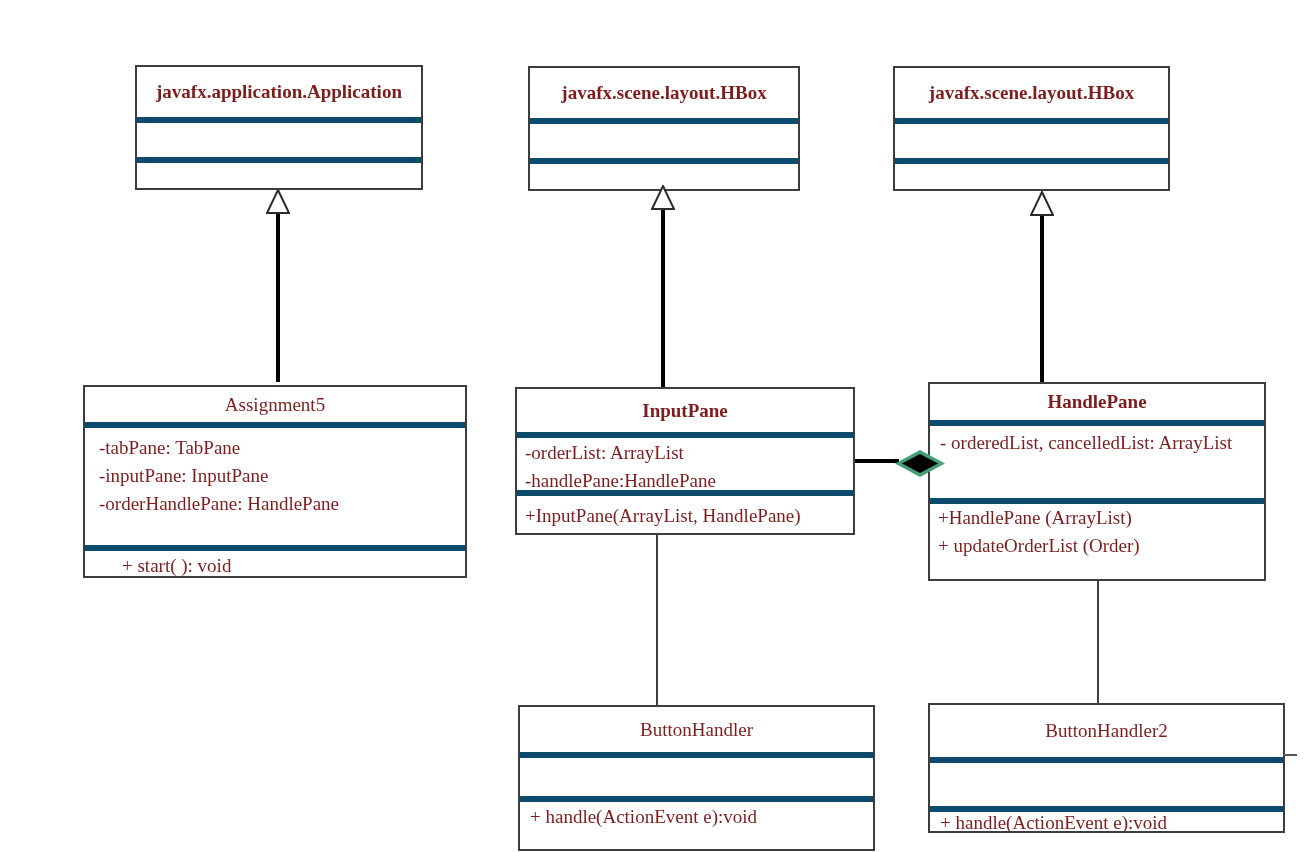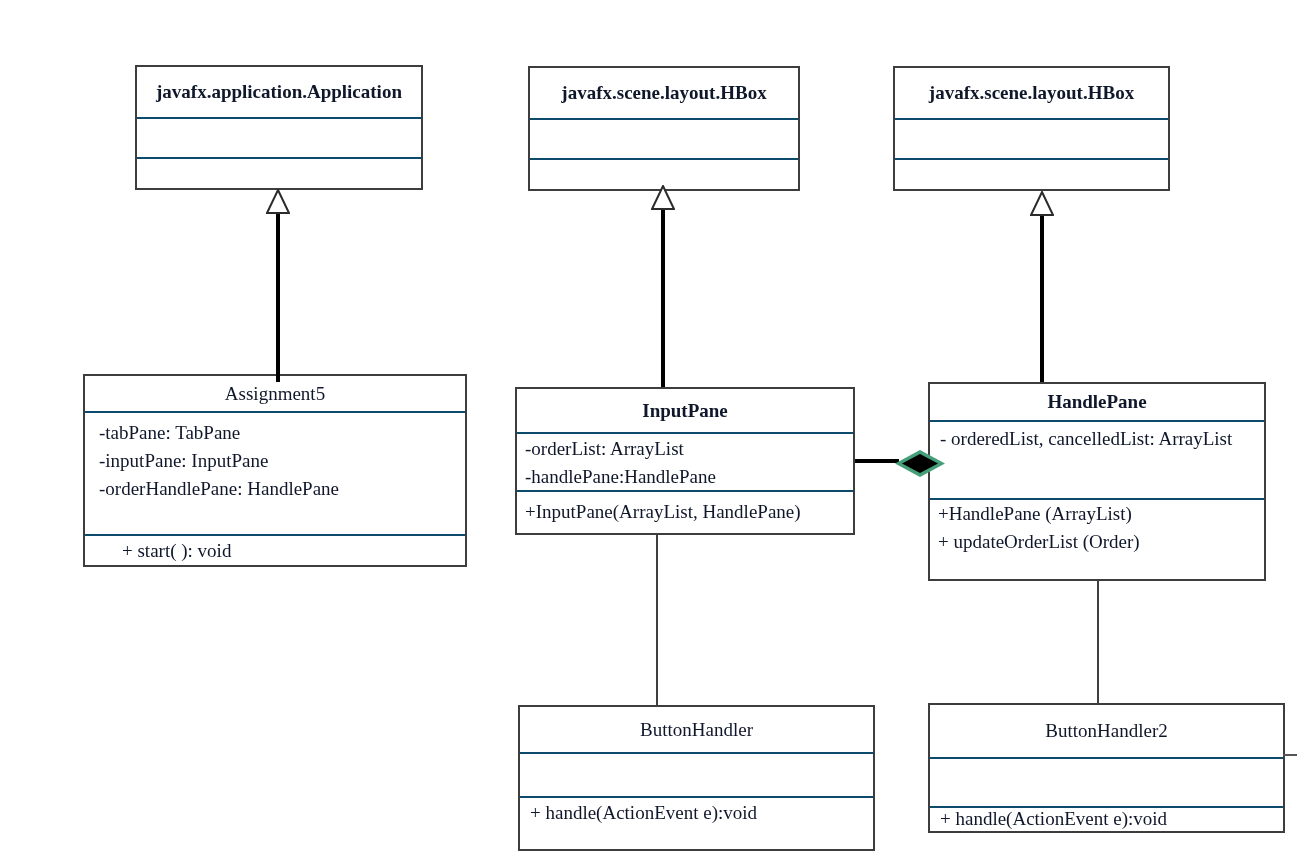--- a/index.html
+++ b/index.html
@@ -1,34 +1,34 @@
 <!DOCTYPE html>
 <html><head>
 <meta charset="utf-8">
 <style>
   html,body{margin:0;padding:0;background:#ffffff;}
   #canvas{
     position:relative;
     width:1312px;height:852px;
     background:#ffffff;
     font-family:"Liberation Serif", serif;
-    color:#0f172a;
+    color:#7f1d1d;
     overflow:hidden;
   }
   .uml-class{
     position:absolute;
     background:#ffffff;
     border:2px solid #3d3d3d;
     box-sizing:border-box;
     font-size:19px;
   }
   .cmp{box-sizing:border-box;overflow:hidden;}
   .cmp.title{display:flex;align-items:center;justify-content:center;}
   .cmp.bold{font-weight:bold;}
-  .cmp.body{border-top:2px solid #0c4a6e;}
+  .cmp.body{border-top:6px solid #0c4a6e;}
   .line{line-height:28px;white-space:nowrap;}
   .vline{position:absolute;background:#000000;}
   .thinline{position:absolute;background:#3f3f3f;}
   .hline{position:absolute;background:#000000;}
   .marker{position:absolute;}
 </style>
 </head>
 <body>
 
 <div id="canvas">
@@ -44,21 +44,21 @@
     <div class="cmp body" style="height:40px"></div>
     <div class="cmp body" style="height:31px"></div>
   </div>
 
   <div class="uml-class" style="left:893px;top:66px;width:277px;height:125px">
     <div class="cmp title bold" style="height:50px">javafx.scene.layout.HBox</div>
     <div class="cmp body" style="height:40px"></div>
     <div class="cmp body" style="height:31px"></div>
   </div>
 
-  <div class="uml-class" style="left:83px;top:374px;width:384px;height:193px">
+  <div class="uml-class" style="left:83px;top:385px;width:384px;height:193px">
     <div class="cmp title" style="height:35px">Assignment5</div>
     <div class="cmp body" style="height:123px;padding:6px 0 0 14px">
       <div class="line">-tabPane: TabPane</div>
       <div class="line">-inputPane: InputPane</div>
       <div class="line">-orderHandlePane: HandlePane</div>
     </div>
     <div class="cmp body" style="height:31px;padding:1px 0 0 37px">
       <div class="line">+ start( ): void</div>
     </div>
   </div>

